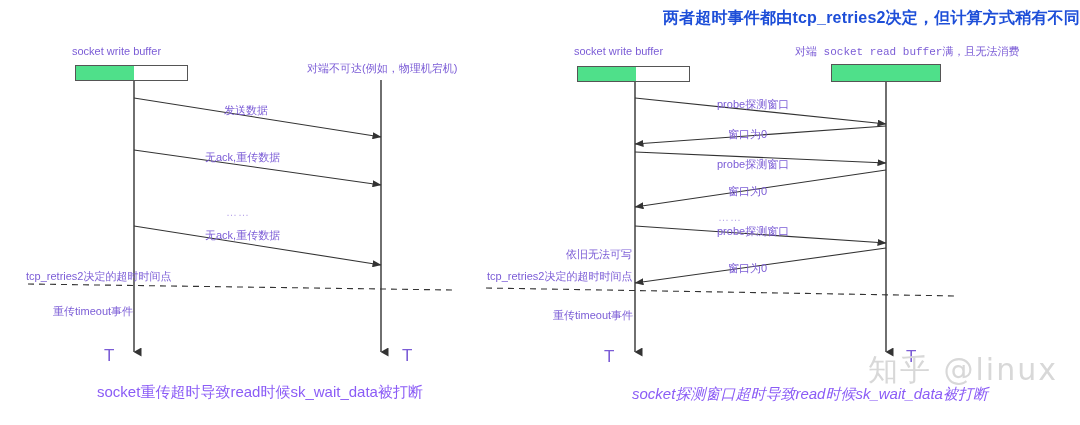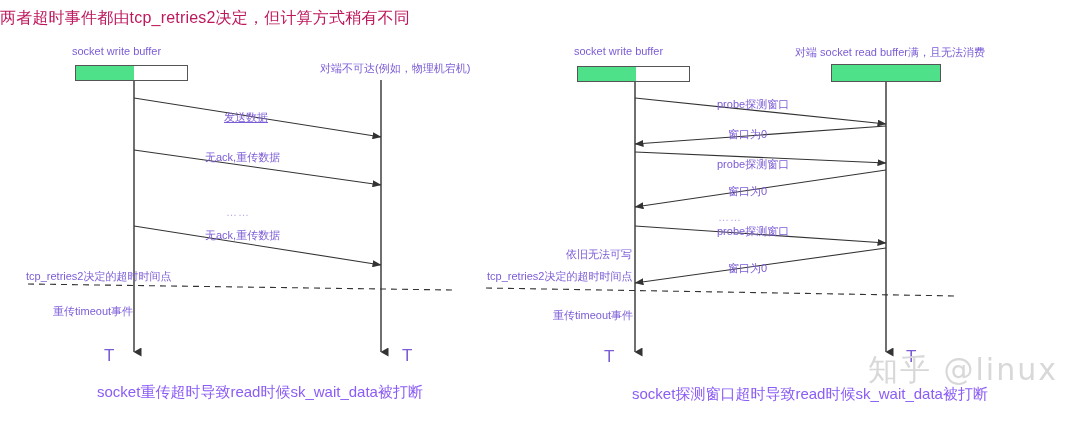--- a/index.html
+++ b/index.html
@@ -19,24 +19,24 @@
     left: 0; top: 0;
     width: 1080px;
     height: 425px;
   }
 
   .title {
     position: absolute;
     left: 0;
     top: 8px;
     width: 1080px;
-    text-align: left;
+    text-align: right;
     font-size: 16px;
-    font-weight: normal;
-    color: #be185d;
+    font-weight: bold;
+    color: #1d4ed8;
     letter-spacing: .2px;
   }
 
   .caption {
     position: absolute;
     font-size: 15px;
     color: #8b5cf6;
     white-space: nowrap;
     text-align: center;
   }
@@ -132,23 +132,23 @@
 <div class="title">两者超时事件都由tcp_retries2决定，但计算方式稍有不同</div>
 
 <div>
 
   <div class="lbl" style="left:72px; top:46px;">socket write buffer</div>
 
   <div class="buf" style="left:75px; top:65px; width:113px; height:16px;">
     <div class="fill" id="lbuf-fill" style="width: 52%; background: rgb(79, 224, 138);"></div>
   </div>
 
-  <div class="lbl" style="left:307px; top:63px;margin-left:13px;">对端不可达(例如，物理机宕机)</div>
-
-  <div class="lbl" style="left:224px; top:112px;text-decoration:underline;">发送数据</div>
+  <div class="lbl" style="left:307px; top:63px;">对端不可达(例如，物理机宕机)</div>
+
+  <div class="lbl" style="left:224px; top:105px;">发送数据</div>
 
   <div class="lbl" style="left:205px; top:152px;">无ack,重传数据</div>
 
   <div class="lbl dots" style="left:226px; top:207px;">……</div>
 
   <div class="lbl" style="left:205px; top:230px;">无ack,重传数据</div>
 
   <div class="lbl" style="left:26px; top:271px;">tcp_retries2决定的超时时间点</div>
 
   <div class="lbl" style="left:53px; top:306px;">重传timeout事件</div>
@@ -161,21 +161,21 @@
 </div>
 
 <div>
 
   <div class="lbl" style="left:574px; top:46px;">socket write buffer</div>
 
   <div class="buf" style="left:577px; top:66px; width:113px; height:16px;">
     <div class="fill" id="rbuf-fill" style="width: 52%; background: rgb(79, 224, 138);"></div>
   </div>
 
-  <div class="lbl" style="left:795px; top:47px;">对端 socket read buffer满，且无法消费</div>
+  <div class="lbl" style="left:795px; top:47px;font-family:Liberation Mono, monospace;">对端 socket read buffer满，且无法消费</div>
 
   <div class="buf" style="left:831px; top:64px; width:110px; height:18px;">
     <div class="fill" id="rrbuf-fill" style="width: 100%; background: rgb(79, 224, 138);"></div>
   </div>
 
   <div class="lbl" style="left:717px; top:99px;">probe探测窗口</div>
 
   <div class="lbl" style="left:728px; top:129px;">窗口为0</div>
 
   <div class="lbl" style="left:717px; top:159px;">probe探测窗口</div>
@@ -191,16 +191,16 @@
   <div class="lbl" style="left:566px; top:249px;">依旧无法可写</div>
 
   <div class="lbl" style="left:487px; top:271px;">tcp_retries2决定的超时时间点</div>
 
   <div class="lbl" style="left:553px; top:310px;">重传timeout事件</div>
 
   <div class="lbl tmark" style="left:604px; top:348px;">T</div>
 
   <div class="lbl tmark" style="left:906px; top:348px;">T</div>
 
-  <div class="caption" style="left:540px; top:385px; width:540px;">socket探测窗口超时导致read时候sk_wait_data被打断</div>
+  <div class="caption" style="left:540px; top:385px; width:540px;font-style:italic;">socket探测窗口超时导致read时候sk_wait_data被打断</div>
 </div>
 
 <div class="watermark">知乎 @linux</div>
 
 </body></html>

